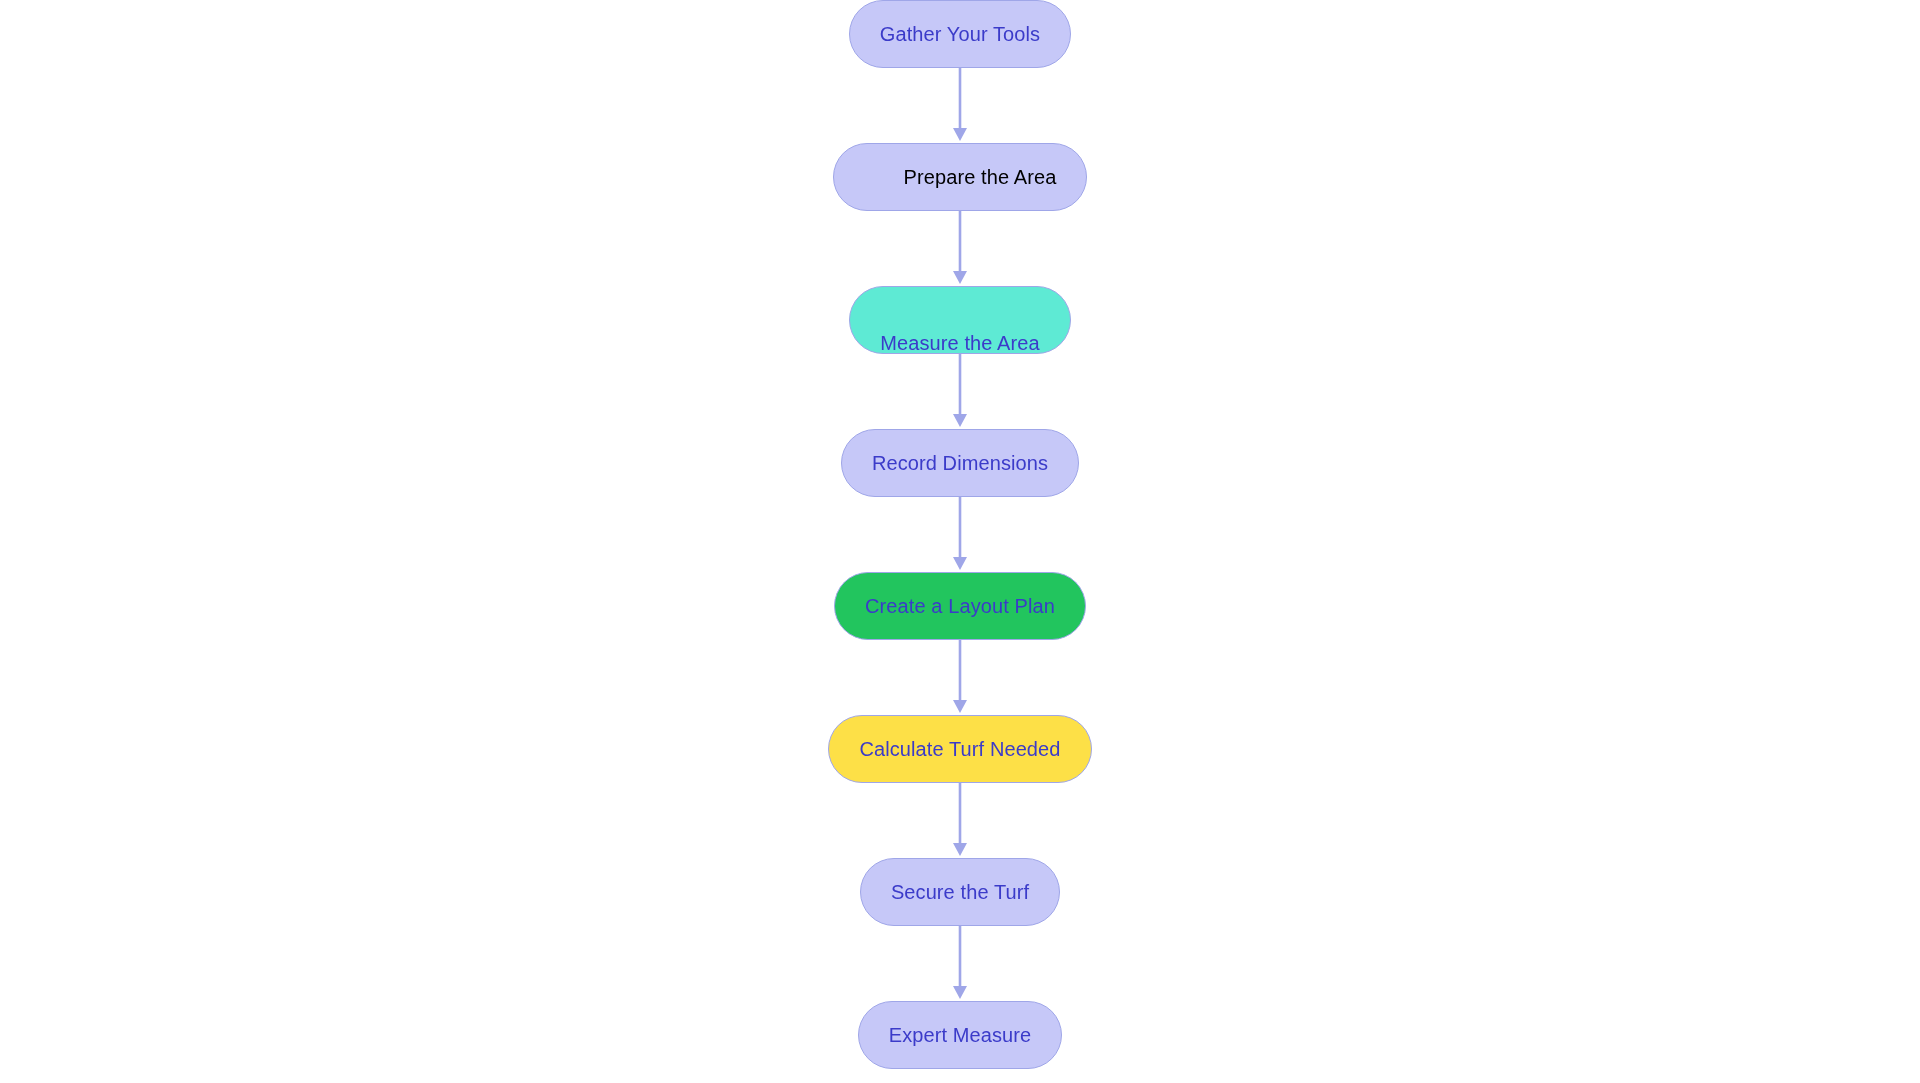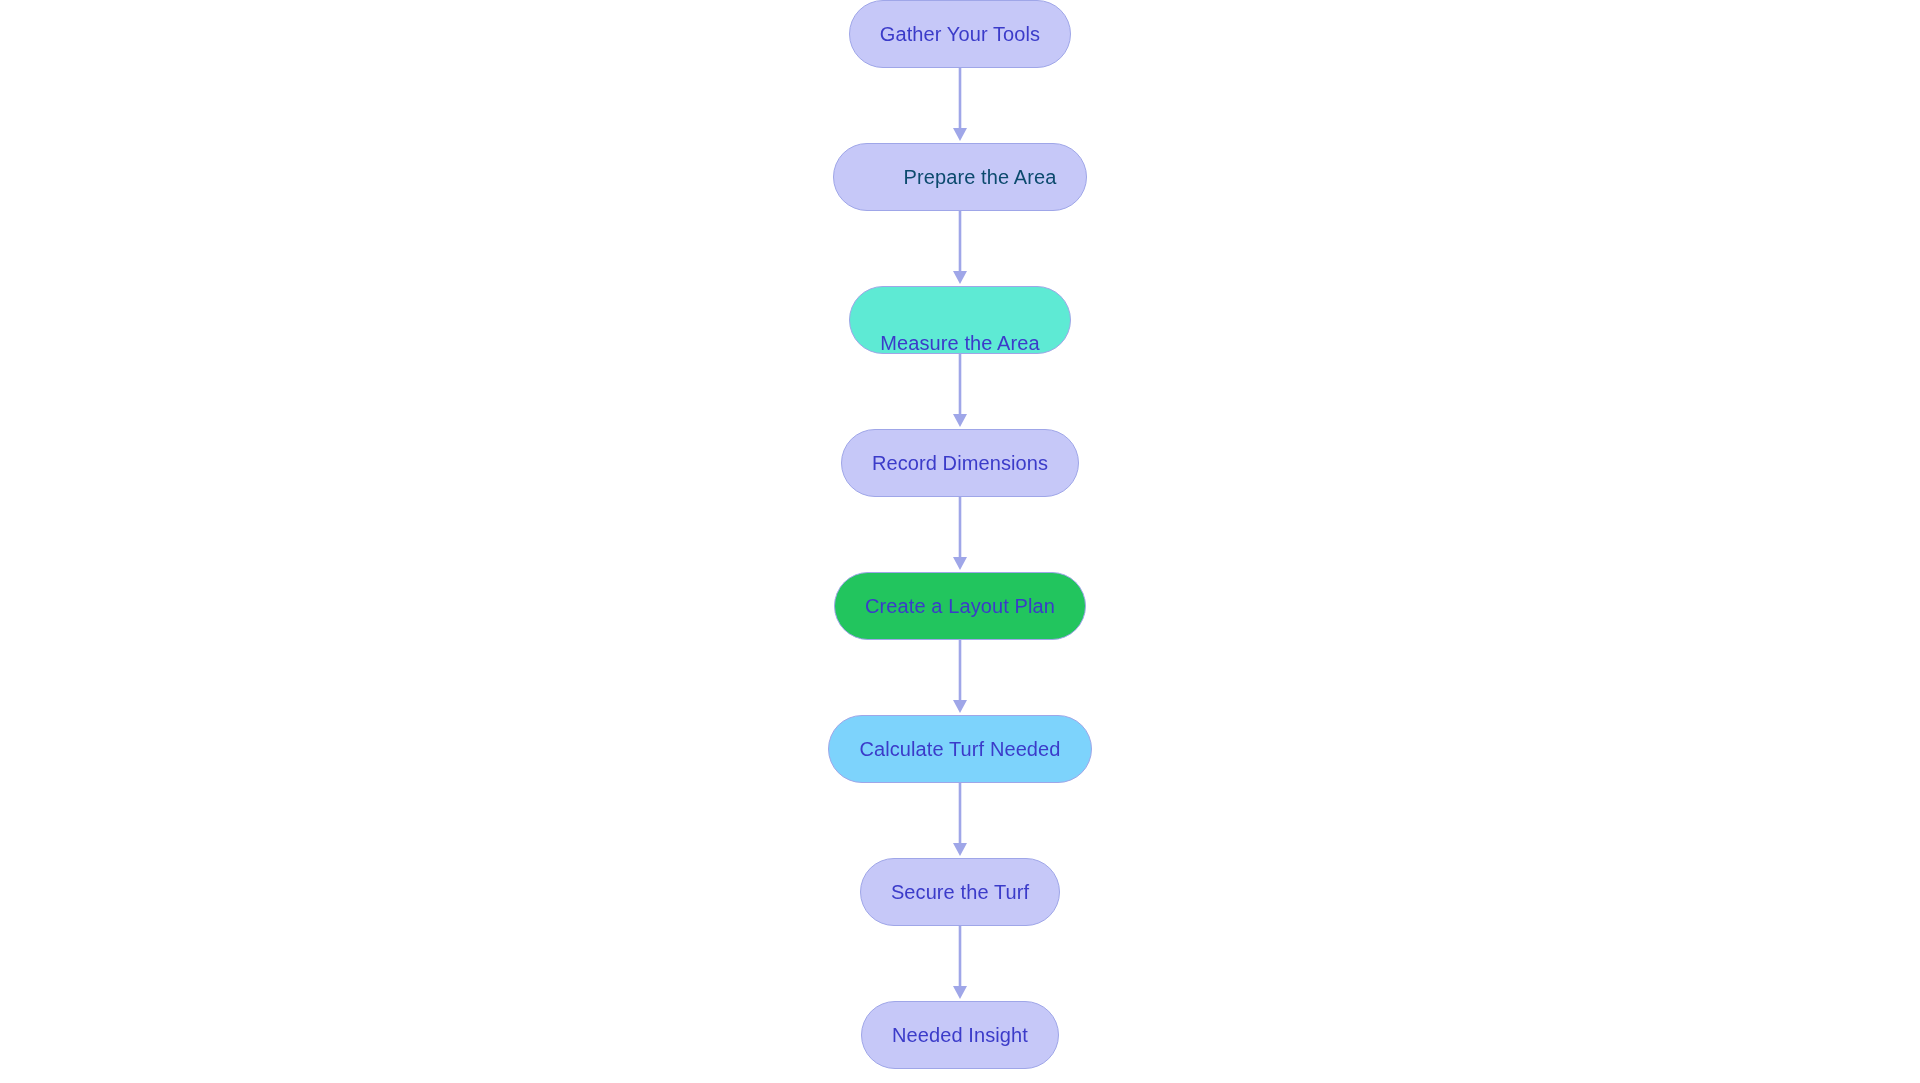--- a/index.html
+++ b/index.html
@@ -85,21 +85,21 @@
     </div>
 
     <div class="connector">
       <svg viewBox="0 0 24 75" xmlns="http://www.w3.org/2000/svg" aria-hidden="true">
         <line x1="12" y1="0" x2="12" y2="62" stroke="#9fa6e8" stroke-width="2.6"></line>
         <polygon points="5,60 19,60 12,73" fill="#9fa6e8"></polygon>
       </svg>
     </div>
 
     <div class="node" style="background: rgb(198, 200, 248); border-color: rgb(159, 166, 232);">
-      <span class="node-label" style="color: #0c4a6e; margin-left: 40px;">Prepare the Area</span>
+      <span class="node-label" style="color: #000000; margin-left: 40px;">Prepare the Area</span>
     </div>
 
     <div class="connector">
       <svg viewBox="0 0 24 75" xmlns="http://www.w3.org/2000/svg" aria-hidden="true">
         <line x1="12" y1="0" x2="12" y2="62" stroke="#9fa6e8" stroke-width="2.6"></line>
         <polygon points="5,60 19,60 12,73" fill="#9fa6e8"></polygon>
       </svg>
     </div>
 
     <div class="node" style="background: #5eead4; border-color: rgb(159, 166, 232); align-items: flex-end;">
@@ -128,21 +128,21 @@
       <span class="node-label" style="color: rgb(59, 59, 201);">Create a Layout Plan</span>
     </div>
 
     <div class="connector">
       <svg viewBox="0 0 24 75" xmlns="http://www.w3.org/2000/svg" aria-hidden="true">
         <line x1="12" y1="0" x2="12" y2="62" stroke="#9fa6e8" stroke-width="2.6"></line>
         <polygon points="5,60 19,60 12,73" fill="#9fa6e8"></polygon>
       </svg>
     </div>
 
-    <div class="node" style="background: #7dd3fc; border-color: rgb(159, 166, 232);">
+    <div class="node" style="background: #fde047; border-color: rgb(159, 166, 232);">
       <span class="node-label" style="color: rgb(59, 59, 201);">Calculate Turf Needed</span>
     </div>
 
     <div class="connector">
       <svg viewBox="0 0 24 75" xmlns="http://www.w3.org/2000/svg" aria-hidden="true">
         <line x1="12" y1="0" x2="12" y2="62" stroke="#9fa6e8" stroke-width="2.6"></line>
         <polygon points="5,60 19,60 12,73" fill="#9fa6e8"></polygon>
       </svg>
     </div>
 
@@ -151,17 +151,17 @@
     </div>
 
     <div class="connector">
       <svg viewBox="0 0 24 75" xmlns="http://www.w3.org/2000/svg" aria-hidden="true">
         <line x1="12" y1="0" x2="12" y2="62" stroke="#9fa6e8" stroke-width="2.6"></line>
         <polygon points="5,60 19,60 12,73" fill="#9fa6e8"></polygon>
       </svg>
     </div>
 
     <div class="node" style="background: rgb(198, 200, 248); border-color: rgb(159, 166, 232);">
-      <span class="node-label" style="color: rgb(59, 59, 201);">Needed Insight</span>
+      <span class="node-label" style="color: rgb(59, 59, 201);">Expert Measure</span>
     </div>
 
   </div>
 </div>
 
 </body></html>

